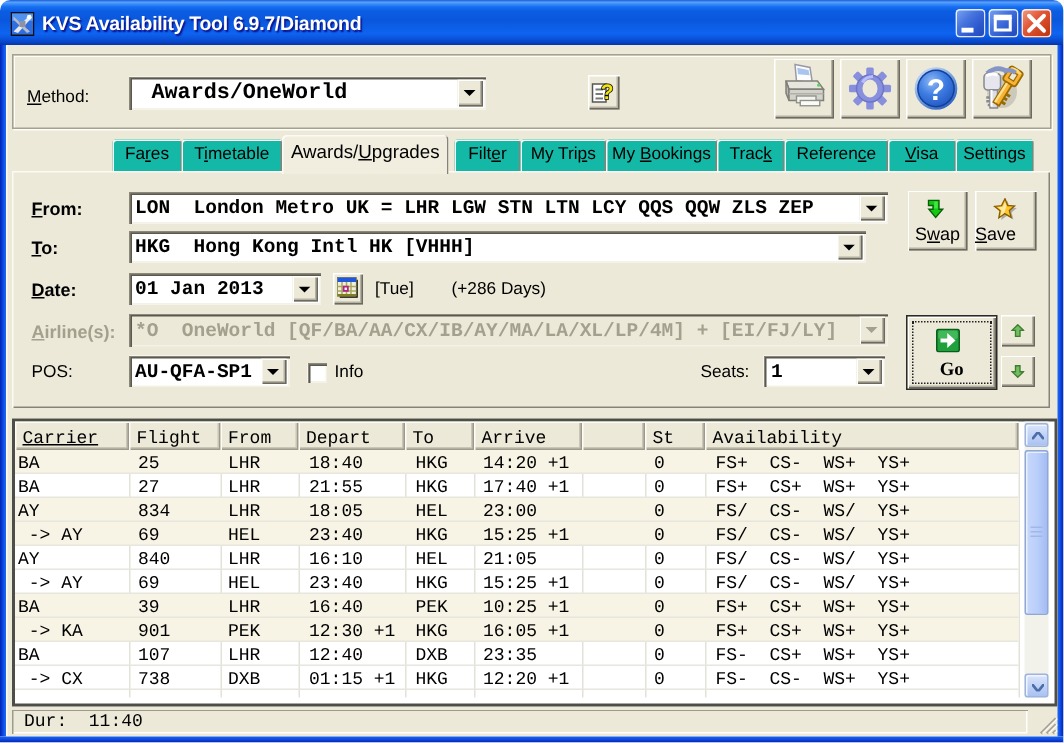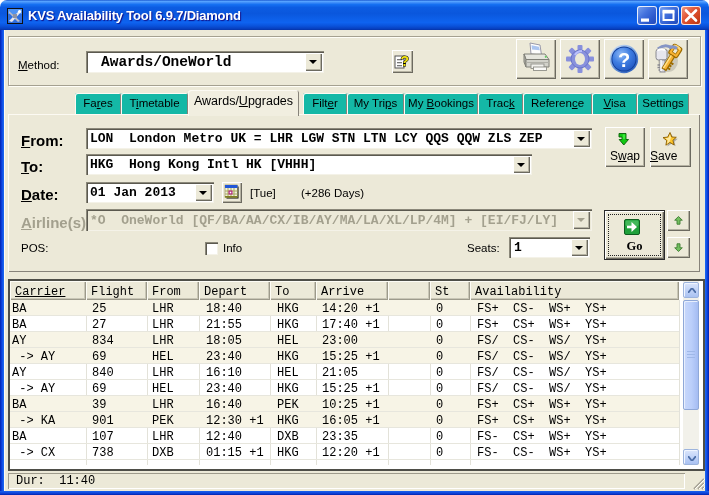--- a/index.html
+++ b/index.html
@@ -16,21 +16,21 @@
 .capglyph{position:absolute;left:0;top:0;width:100%;height:100%;}
 #bl{left:0;top:30px;width:4px;height:461px;background:linear-gradient(90deg,#0023ae,#0a3ad6 35%,#1254e8 65%,#1d6bf2);}
 #br{left:705px;top:30px;width:4px;height:461px;background:linear-gradient(270deg,#0023ae,#0a3ad6 35%,#1254e8 65%,#1d6bf2);}
 #bb{left:0;top:491px;width:709px;height:4px;background:linear-gradient(0deg,#0023ae,#0d44da 45%,#1a63ee);}
 #client{left:4px;top:30px;width:701px;height:461px;background:#ece9d8;border-left:1px solid #fdfaf1;border-right:1px solid #fdfaf1;}
 
 .raised{background:#ece9d8;box-shadow:inset 1px 1px 0 #ffffff,inset -1px -1px 0 #6c6a60,inset -2px -2px 0 #b5b2a2;}
 .sunken{background:#fff;box-shadow:inset 1px 1px 0 #8b887a,inset 2px 2px 0 #5b594f,inset -1px -1px 0 #f4f2e8;}
 .etched{border:1px solid #a5a191;box-shadow:inset 1px 1px 0 #fffef7,1px 1px 0 #fffef7;}
 .lbl{font-size:11.5px;color:#000;white-space:nowrap;}
-.blbl{font-size:15px;font-weight:bold;color:#000;white-space:nowrap;}
+.blbl{font-size:12px;font-weight:bold;color:#000;white-space:nowrap;}
 .combotext{font-family:"Liberation Mono",monospace;font-weight:bold;font-size:13px;color:#000;white-space:pre;}
 .droparrow{position:absolute;top:2px;right:2px;bottom:2px;width:17px;background:#ece9d8;box-shadow:inset 1px 1px 0 #ffffff,inset -1px -1px 0 #6c6a60,inset -2px -2px 0 #b5b2a2;}
 .droparrow svg{position:absolute;left:4px;top:50%;margin-top:-2px;}
 
 .tab{top:93px;height:21px;background:#14b8a6;border-radius:2px 2px 0 0;box-shadow:inset 1px 1px 0 #fcfaf3,inset -1px 0 0 #87837a;font-size:11.5px;color:#000;text-align:center;line-height:21px;white-space:nowrap;}
 #tabactive{top:90px;height:26px;background:#f1eee0;border-radius:3px 3px 0 0;box-shadow:inset 1px 1px 0 #fcfaf3,inset -1px 0 0 #87837a;line-height:23px;z-index:5;font-size:12.5px;}
 
 .hcell{top:0;height:19px;background:#ece9d8;box-shadow:inset 1px 1px 0 #fdfcf5,inset -1px -1px 0 #9d9a8b,inset -2px -2px 0 #c9c6b6;font-family:"Liberation Mono",monospace;font-size:12px;line-height:19px;padding-left:5px;padding-top:2px;box-sizing:border-box;}
 .trow{left:0;width:669px;height:16px;font-family:"Liberation Mono",monospace;font-size:12px;line-height:17px;white-space:pre;}
 .cream{background:#f7f4e6;}
@@ -184,21 +184,21 @@
   <div class="abs blbl" style="left:21px;top:132px;"><u>F</u>rom:</div>
   <div class="abs sunken" style="left:86px;top:128px;width:506px;height:21px;">
     <div class="combotext" style="position:absolute;left:4px;top:3px;">LON  London Metro UK = LHR LGW STN LTN LCY QQS QQW ZLS ZEP</div>
     <div class="droparrow">
         <svg width="9" height="5" viewBox="0 0 9 5">
           <path d="M0 0 L8 0 L4 4 Z" fill="#000"></path>
         </svg>
       </div>
   </div>
   <div class="abs blbl" style="left:21px;top:158px;"><u>T</u>o:</div>
-  <div class="abs sunken" style="left:86px;top:154px;width:446px;height:21px;">
+  <div class="abs sunken" style="left:86px;top:154px;width:491px;height:21px;">
     <div class="combotext" style="position:absolute;left:4px;top:3px;">HKG  Hong Kong Intl HK [VHHH]</div>
     <div class="droparrow">
         <svg width="9" height="5" viewBox="0 0 9 5">
           <path d="M0 0 L8 0 L4 4 Z" fill="#000"></path>
         </svg>
       </div>
   </div>
   <div class="abs blbl" style="left:21px;top:186px;"><u>D</u>ate:</div>
   <div class="abs sunken" style="left:86px;top:182px;width:128px;height:21px;">
     <div class="combotext" style="position:absolute;left:4px;top:3px;text-align:right;">01 Jan 2013</div>
@@ -226,20 +226,28 @@
   <div class="abs blbl" style="left:21px;top:214px;color:#a3a08e;"><u>A</u>irline(s):</div>
   <div class="abs" style="left:86px;top:209px;width:506px;height:22px;background:#ece9d8;box-shadow:inset 1px 1px 0 #8b887a,inset 2px 2px 0 #5b594f,inset -1px -1px 0 #f4f2e8;">
     <div class="combotext" style="position:absolute;left:4px;top:4px;color:#a3a08e;">*O  OneWorld [QF/BA/AA/CX/IB/AY/MA/LA/XL/LP/4M] + [EI/FJ/LY]</div>
     <div class="droparrow">
         <svg width="9" height="5" viewBox="0 0 9 5">
           <path d="M0 0 L8 0 L4 4 Z" fill="#a3a08e"></path>
         </svg>
       </div>
   </div>
   <div class="abs lbl" style="left:21px;top:242px;">POS:</div>
+  <div class="abs sunken" style="left:86px;top:237px;width:107px;height:21px;">
+    <div class="combotext" style="position:absolute;left:4px;top:3px;">AU-QFA-SP1</div>
+    <div class="droparrow">
+        <svg width="9" height="5" viewBox="0 0 9 5">
+          <path d="M0 0 L8 0 L4 4 Z" fill="#000"></path>
+        </svg>
+      </div>
+  </div>
   <div class="abs" style="left:205px;top:242px;width:13px;height:13px;background:#fff;box-shadow:inset 1px 1px 0 #8b887a,inset 2px 2px 0 #5b594f,inset -1px -1px 0 #f4f2e8;"></div>
   <div class="abs lbl" style="left:223px;top:242px;">Info</div>
   <div class="abs lbl" style="left:467px;top:242px;">Seats:</div>
   <div class="abs sunken" style="left:509px;top:237px;width:81px;height:21px;">
     <div class="combotext" style="position:absolute;left:5px;top:3px;">1</div>
     <div class="droparrow">
         <svg width="9" height="5" viewBox="0 0 9 5">
           <path d="M0 0 L8 0 L4 4 Z" fill="#000"></path>
         </svg>
       </div>

